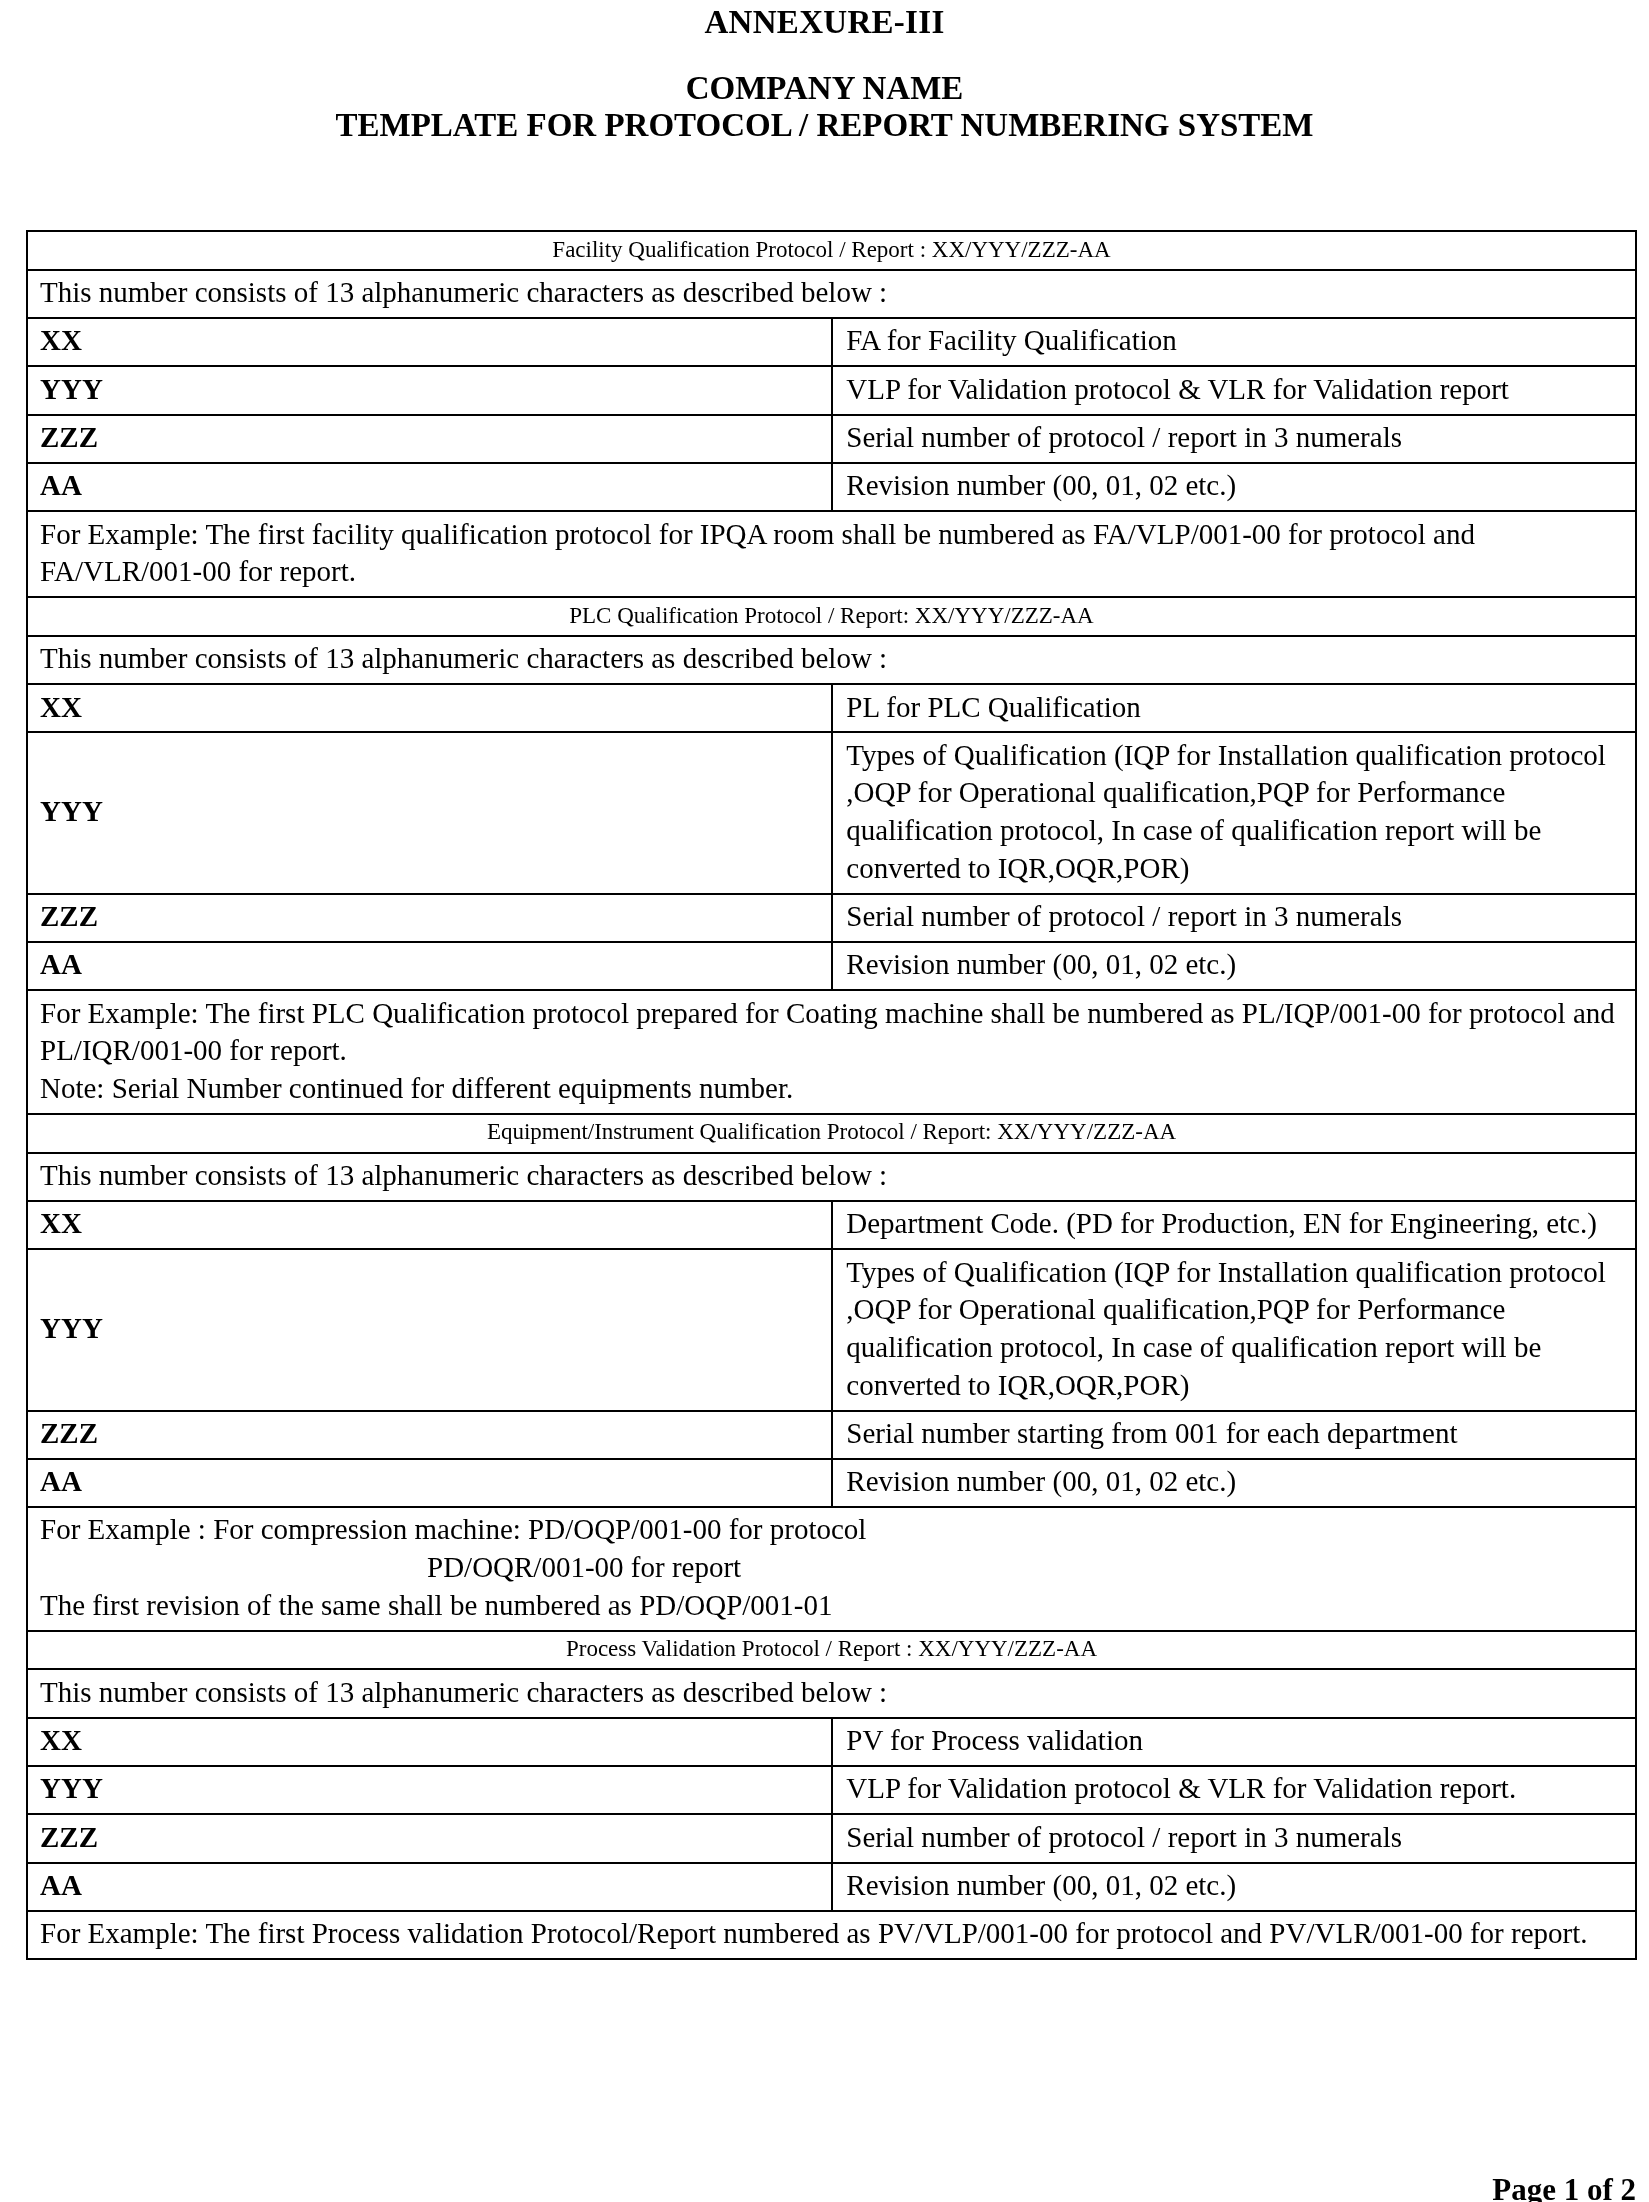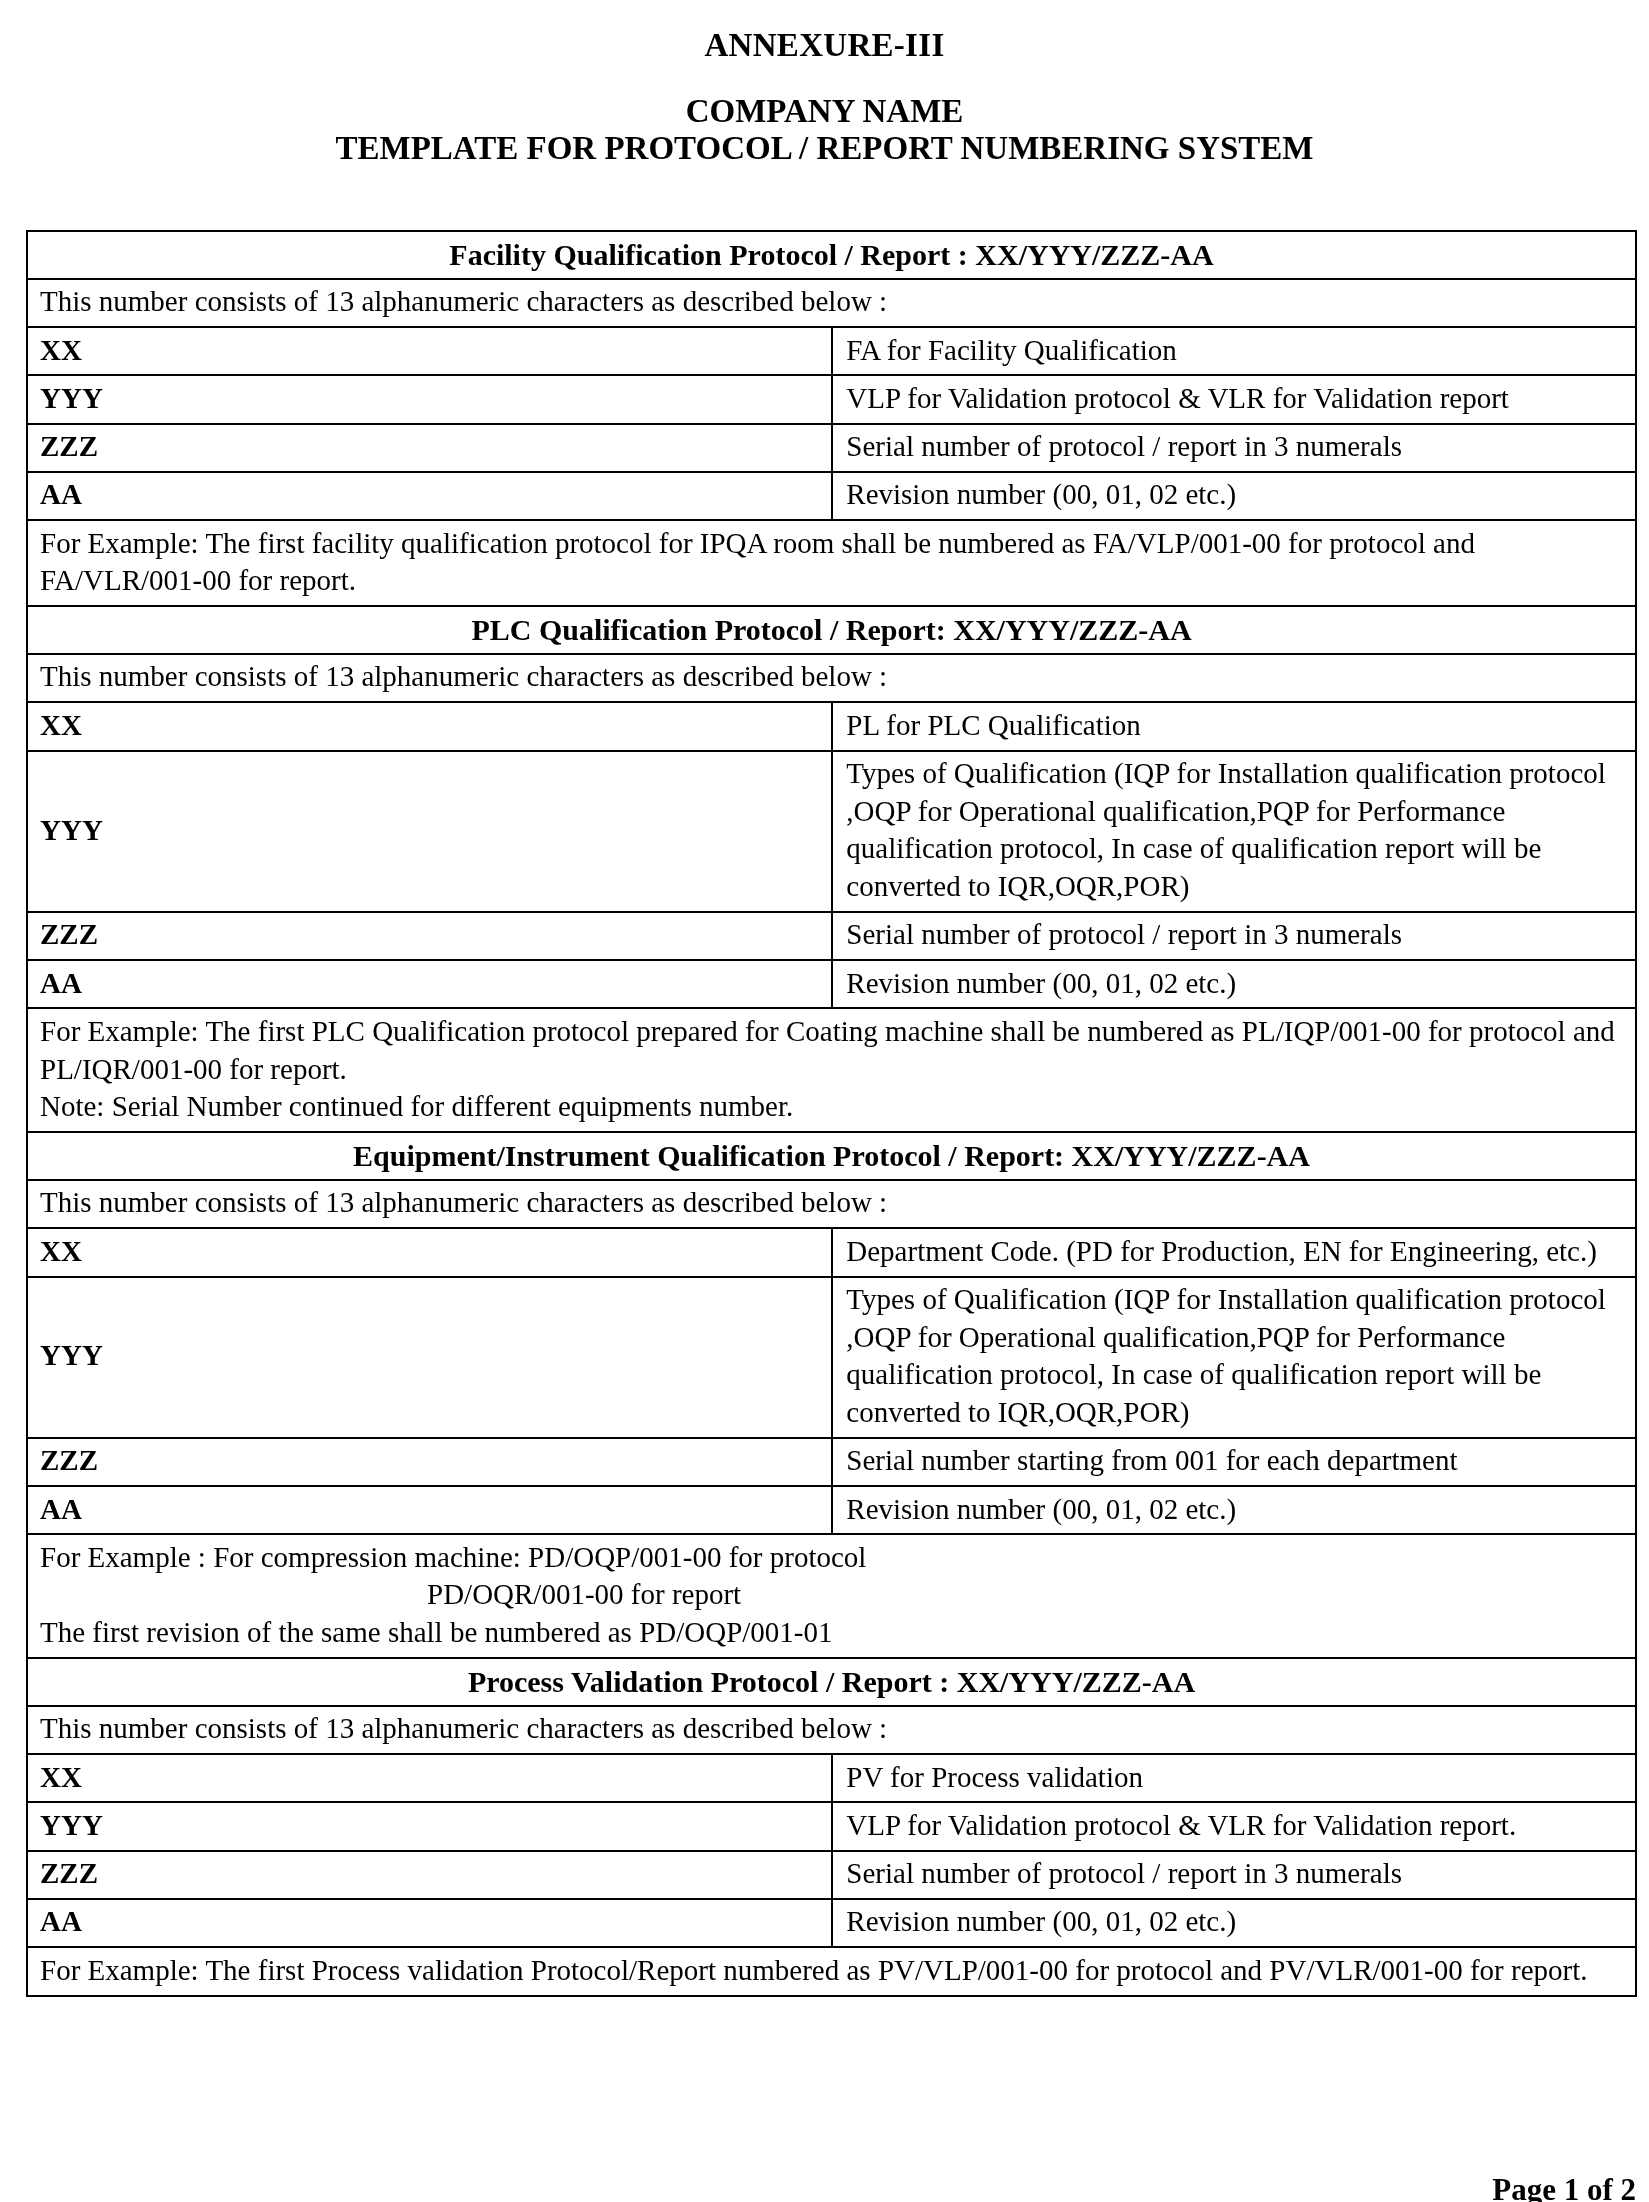--- a/index.html
+++ b/index.html
@@ -18,21 +18,21 @@
   .page {
     position: relative;
     width: 1649px;
     height: 2203px;
     box-sizing: border-box;
     overflow: hidden;
   }
 
   
   .doc-head {
-    padding-top: 29px;
+    padding-top: 6px;
     text-align: center;
   }
   .h-annexure {
     font-size: 33px;
     font-weight: bold;
     line-height: 1.0;
     letter-spacing: 0.3px;
     margin-bottom: 31px;
   }
   .h-company {
@@ -65,22 +65,22 @@
   td.c-key {
     width: 461px;
     padding-left: 12px;
     font-weight: bold;
   }
   td.c-val {
     padding-left: 13.8px;
   }
   td.section-title {
     text-align: center;
-    font-weight: bold;
-    font-size: 30px;
+    font-weight: normal;
+    font-size: 23px;
     padding-top: 2.6px;
     padding-bottom: 4.3px;
   }
   td.fullrow {
     padding-left: 12px;
   }
   td.fullrow.indent-lead {
   }
   .ex-line {
     display: block;

